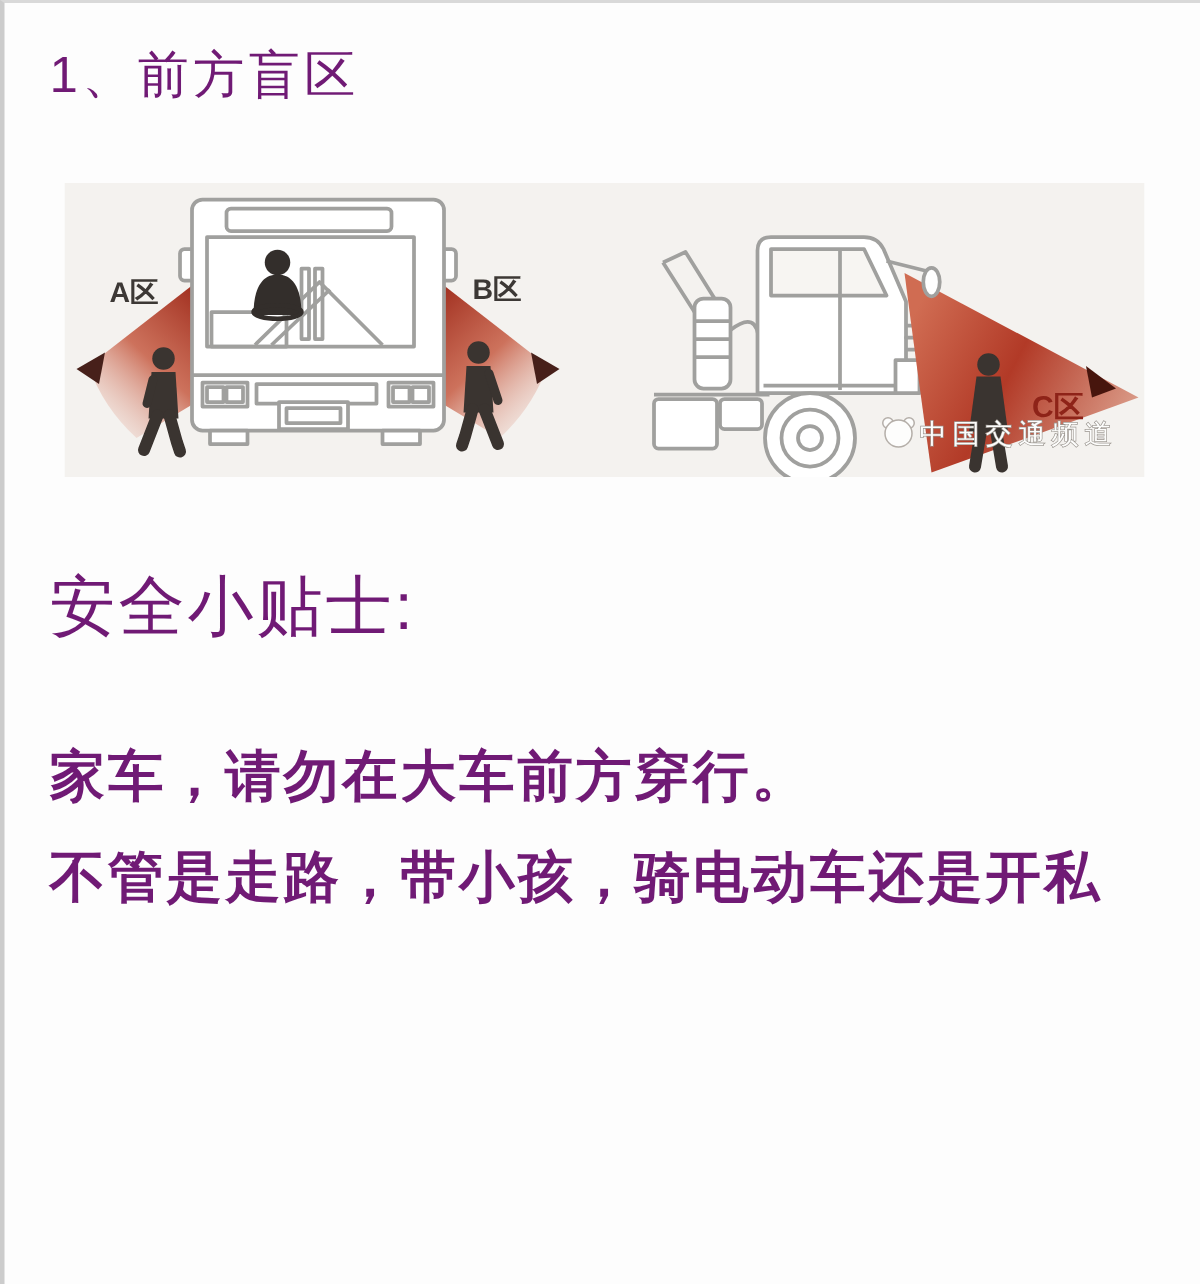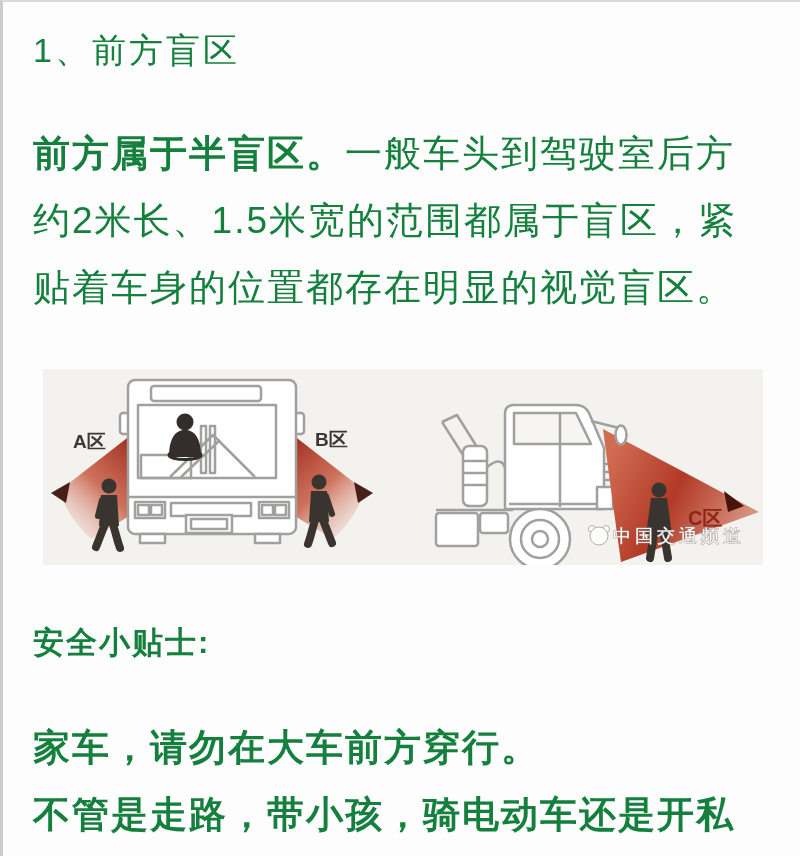--- a/index.html
+++ b/index.html
@@ -4,63 +4,58 @@
 <style>
   html,body { margin:0; padding:0; background:#ffffff; }
   .page {
     position:relative;
     width:800px; height:856px;
     box-sizing:border-box;
     background:#fdfdfd;
     border-top:2px solid #d9d9d9;
     border-left:3px solid #cccccc;
     font-family:"Liberation Sans", sans-serif;
-    color:#15803d;
+    color:#701a75;
     overflow:hidden;
   }
   h1.section-heading {
     margin:26px 30px 0 30px;
     font-size:34px; line-height:1.35;
     font-weight:500; letter-spacing:3px;
   }
   p.intro {
     margin:46px 30px 0 30px;
     font-size:37px; line-height:67px;
     font-weight:400; letter-spacing:2px;
   }
   p.intro strong { font-weight:800; }
   .line { display:block; white-space:nowrap; }
   figure.illustration {
     margin:48px 0 0 40px; padding:0;
     width:688px; height:196px;border-radius:24px;
   }
   h2.tips-heading {
     margin:57px 30px 0 30px;
-    font-size:31px; line-height:1.35;
-    font-weight:700; letter-spacing:2px;
+    font-size:44px; line-height:1.35;
+    font-weight:400; letter-spacing:2px;
   }
   p.tips {
     margin:50px 30px 0 30px;
     font-size:37px; line-height:67px;
     font-weight:800; letter-spacing:2px;
   }
   svg text { font-family:"Liberation Sans", sans-serif; }
 </style>
 </head>
 <body>
 
 <div class="page">
 
   <h1 class="section-heading">1、前方盲区</h1>
 
-  <p class="intro">
-    <span class="line"><strong>前方属于半盲区。</strong><span>一般车头到驾驶室后方</span></span>
-    <span class="line">约2米长、1.5米宽的范围都属于盲区，紧</span>
-    <span class="line">贴着车身的位置都存在明显的视觉盲区。</span>
-  </p>
 
   <figure class="illustration">
     <svg viewBox="0 0 720 196" width="720" height="196">
       <defs>
         <linearGradient id="fanL" x1="0.9" y1="0" x2="0.25" y2="1">
           <stop offset="0" stop-color="#a23121"></stop>
           <stop offset="0.5" stop-color="#c65b42" stop-opacity="0.85"></stop>
           <stop offset="1" stop-color="#e8bcae" stop-opacity="0.2"></stop>
         </linearGradient>
         <linearGradient id="fanR" x1="0.1" y1="0" x2="0.75" y2="1">

